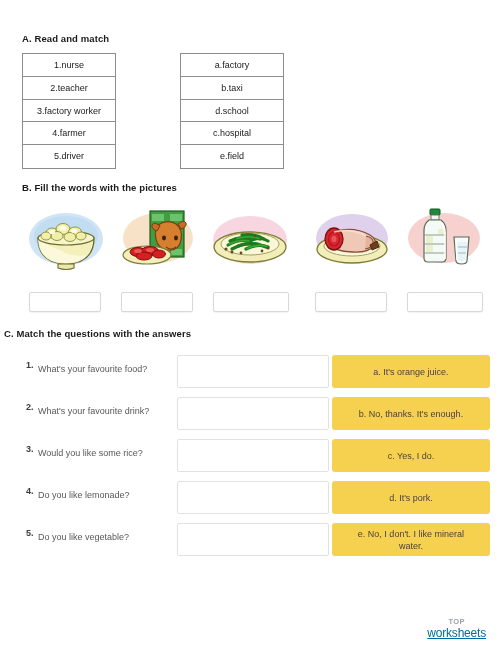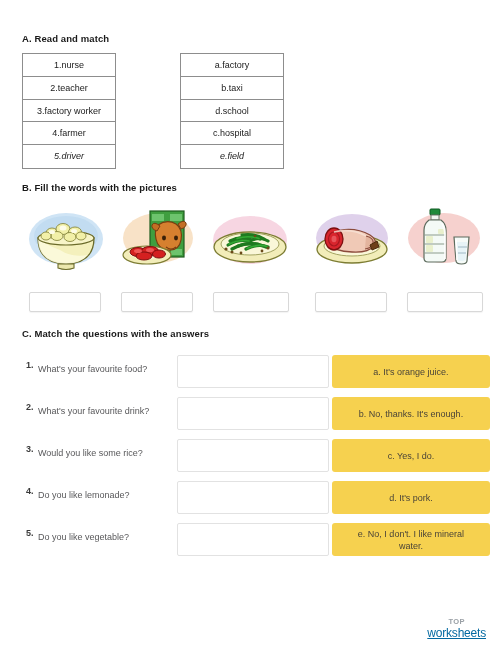--- a/index.html
+++ b/index.html
@@ -20,21 +20,21 @@
   .section-heading {
     position: absolute;
     font-weight: bold;
     font-size: 9.5px;
     color: #1a1a1a;
     letter-spacing: .1px;
     white-space: nowrap;
   }
   #heading-a { left: 22px; top: 33px; }
   #heading-b { left: 22px; top: 182px; }
-  #heading-c { left: 22px; top: 328px; }
+  #heading-c { left: 4px; top: 328px; }
 
   
   .match-table {
     position: absolute;
     border: 1px solid #8d8d8d;
     box-sizing: border-box;
     background: #fff;
   }
   #table-left  { left: 22px;  top: 53px; width: 94px;  }
   #table-right { left: 180px; top: 53px; width: 104px; }
@@ -43,21 +43,21 @@
     height: 22.8px;
     line-height: 22.8px;
     text-align: center;
     font-size: 9px;
     color: #1a1a1a;
     border-bottom: 1px solid #8d8d8d;
     box-sizing: border-box;
     overflow: hidden;
     white-space: nowrap;
   }
-  .match-cell:last-child { border-bottom: none; font-style: italic; }
+  .match-cell:last-child { border-bottom: none; }
 
   
   #picture-row {
     position: absolute;
     left: 0;
     top: 205px;
     width: 500px;
     height: 110px;
   }
   .picture-cell {

